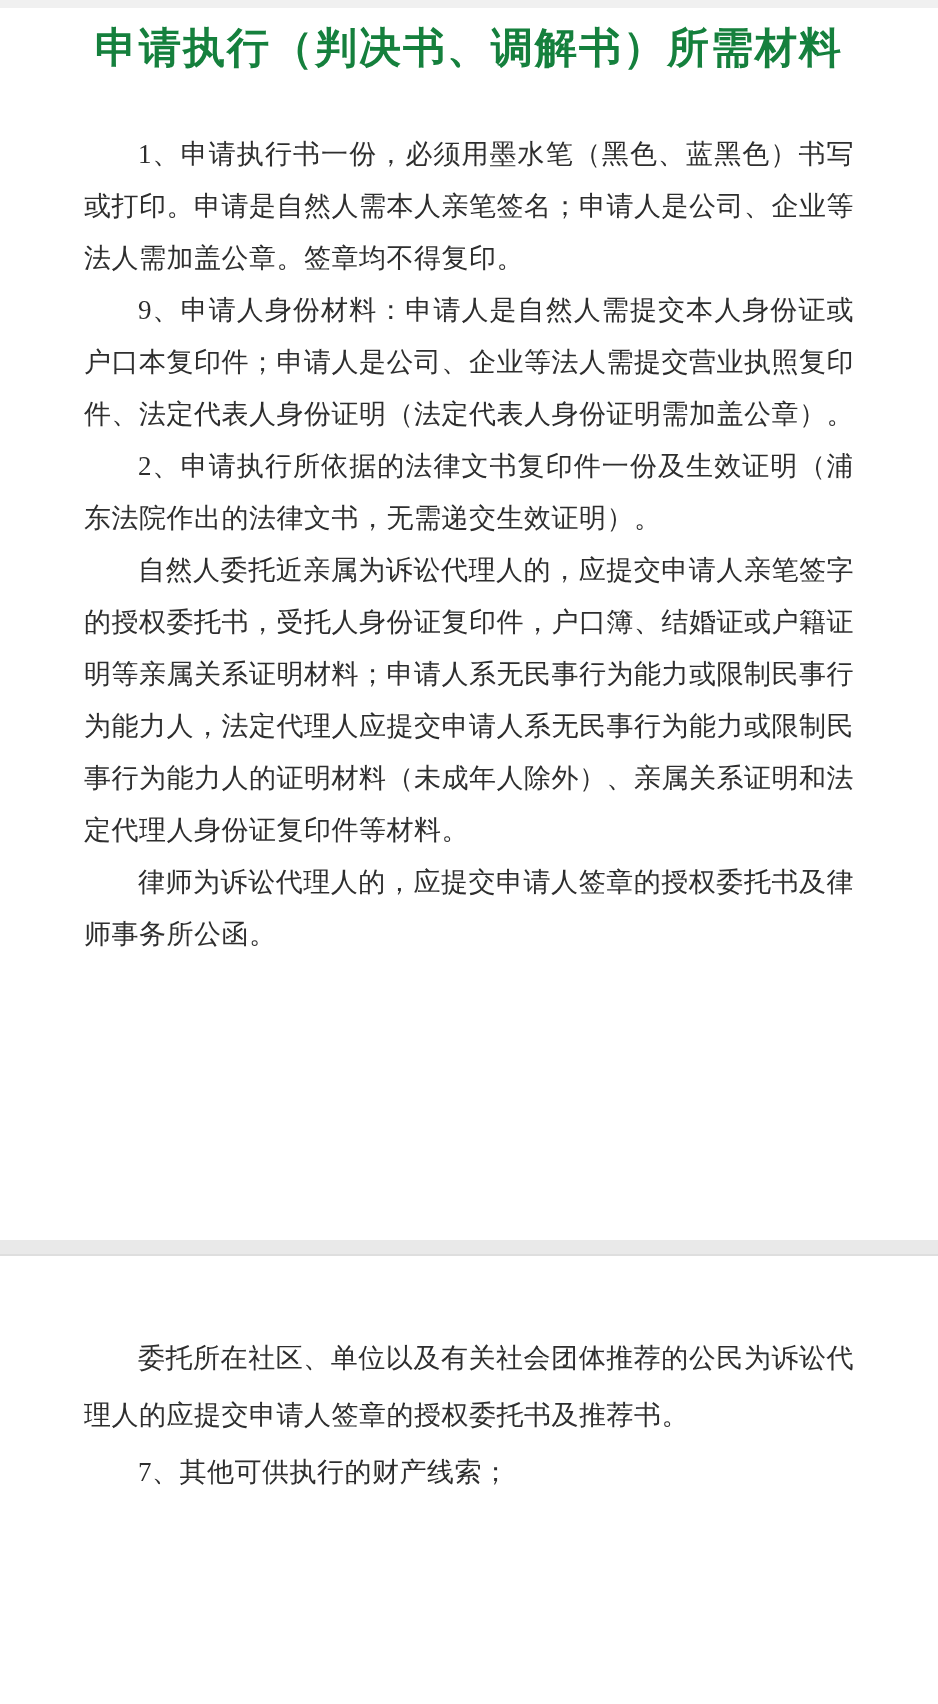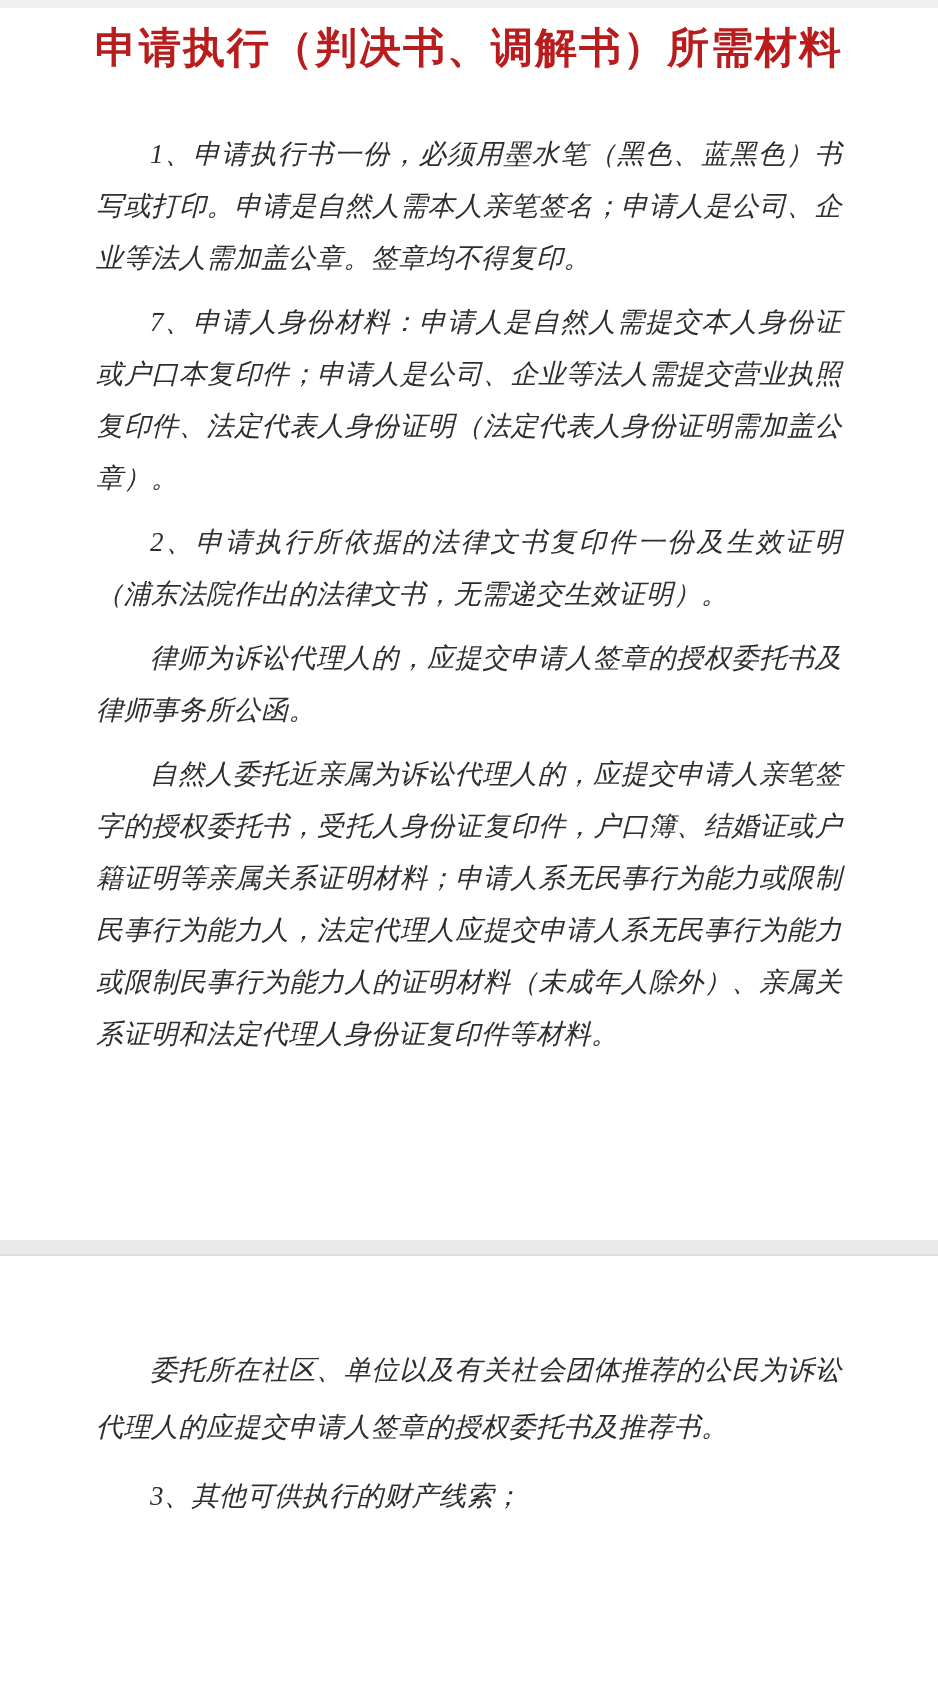--- a/index.html
+++ b/index.html
@@ -30,34 +30,33 @@
     padding: 8px 84px 0 84px;
     overflow: hidden;
   }
   .title {
     margin: 4px 0 0 0;
     font-size: 42px;
     line-height: 56px;
     font-weight: bold;
     letter-spacing: 2px;
     text-align: center;
-    color: #b91c1c;
+    color: #15803d;
     white-space: nowrap;
   }
   .body1 {
     margin-top: 52px;
   }
   .para {
-    margin: 12px;
+    margin: 0;
     font-size: 27px;
     letter-spacing: 0.5px;
     text-indent: 2em;
     text-align: justify;
     color: #2e2e2e;
-    font-style: italic;
   }
   .page1 .para { line-height: 52px; }
   .divider {
     width: 100%;
     height: 16px;
     background: #e9e9e9;
     border-bottom: 2px solid #dedede;
     box-sizing: border-box;
   }
   .page2 {
@@ -74,27 +73,27 @@
 
 <main>
 
   <div class="top-strip"></div>
 
   <section class="page page1">
     <h1 class="title">申请执行（判决书、调解书）所需材料</h1>
 
     <div class="body1">
       <p class="para">1、申请执行书一份，必须用墨水笔（黑色、蓝黑色）书写或打印。申请是自然人需本人亲笔签名；申请人是公司、企业等法人需加盖公章。签章均不得复印。</p>
-      <p class="para">7、申请人身份材料：申请人是自然人需提交本人身份证或户口本复印件；申请人是公司、企业等法人需提交营业执照复印件、法定代表人身份证明（法定代表人身份证明需加盖公章）。</p>
+      <p class="para">9、申请人身份材料：申请人是自然人需提交本人身份证或户口本复印件；申请人是公司、企业等法人需提交营业执照复印件、法定代表人身份证明（法定代表人身份证明需加盖公章）。</p>
       <p class="para">2、申请执行所依据的法律文书复印件一份及生效证明（浦东法院作出的法律文书，无需递交生效证明）。</p>
+      <p class="para">自然人委托近亲属为诉讼代理人的，应提交申请人亲笔签字的授权委托书，受托人身份证复印件，户口簿、结婚证或户籍证明等亲属关系证明材料；申请人系无民事行为能力或限制民事行为能力人，法定代理人应提交申请人系无民事行为能力或限制民事行为能力人的证明材料（未成年人除外）、亲属关系证明和法定代理人身份证复印件等材料。</p>
       <p class="para">律师为诉讼代理人的，应提交申请人签章的授权委托书及律师事务所公函。</p>
-      <p class="para">自然人委托近亲属为诉讼代理人的，应提交申请人亲笔签字的授权委托书，受托人身份证复印件，户口簿、结婚证或户籍证明等亲属关系证明材料；申请人系无民事行为能力或限制民事行为能力人，法定代理人应提交申请人系无民事行为能力或限制民事行为能力人的证明材料（未成年人除外）、亲属关系证明和法定代理人身份证复印件等材料。</p>
     </div>
   </section>
 
   <div class="divider"></div>
 
   <section class="page page2">
     <p class="para">委托所在社区、单位以及有关社会团体推荐的公民为诉讼代理人的应提交申请人签章的授权委托书及推荐书。</p>
-    <p class="para">3、其他可供执行的财产线索；</p>
+    <p class="para">7、其他可供执行的财产线索；</p>
   </section>
 
 </main>
 
 </body></html>

